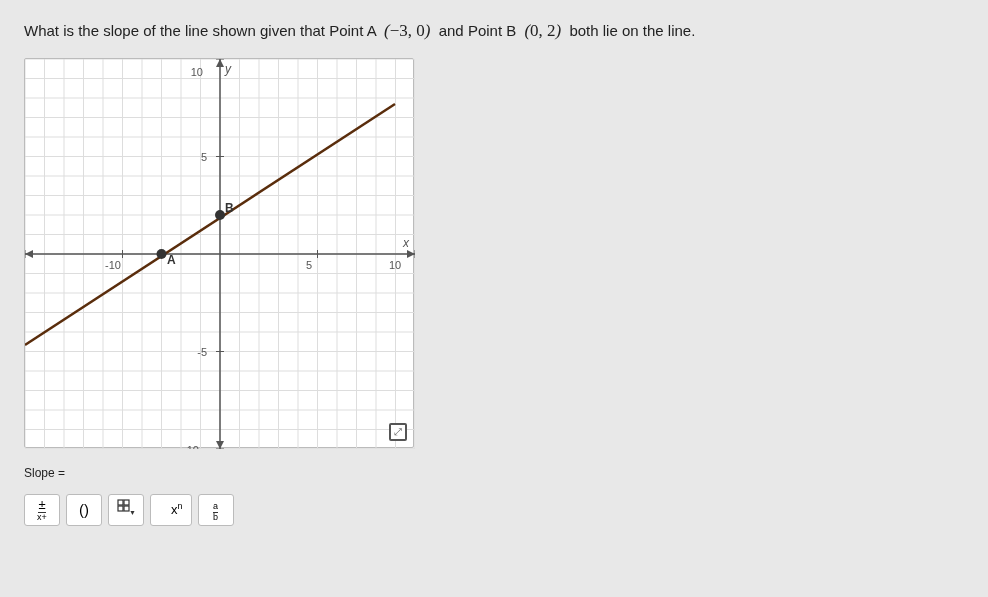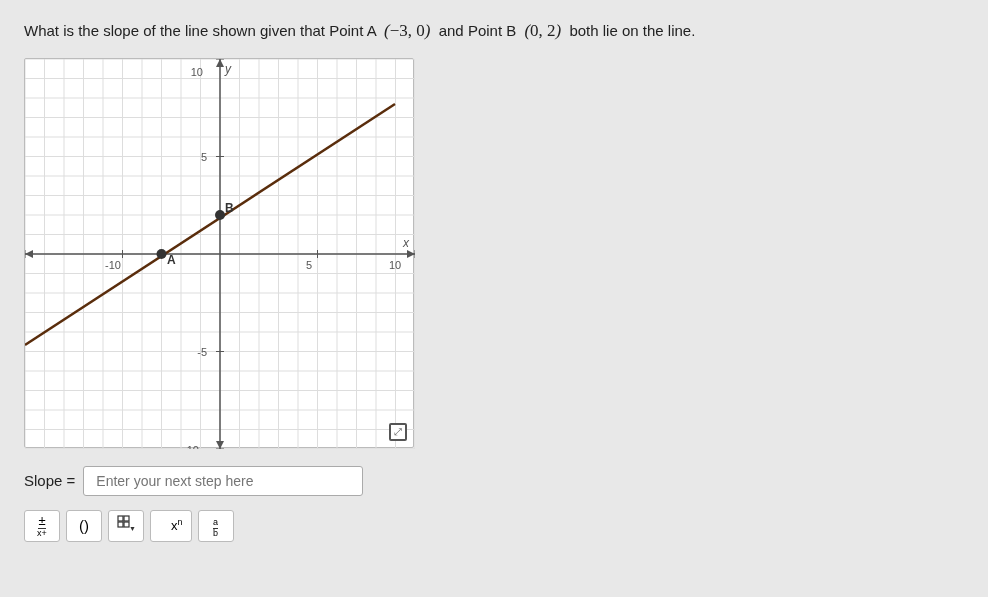--- a/index.html
+++ b/index.html
@@ -56,21 +56,21 @@
       font-size: 10px;
       color: #555;
     }
     .slope-row {
       display: flex;
       align-items: center;
       gap: 8px;
       margin-bottom: 14px;
     }
     .slope-label {
-      font-size: 15px;
+      font-size: 12px;
       color: #222;
     }
     .slope-input {
       border: 1px solid #aaa;
       border-radius: 3px;
       padding: 6px 12px;
       font-size: 14px;
       color: #999;
       width: 280px;
       outline: none;
@@ -221,21 +221,20 @@
         <text x="142" y="205" font-size="12" fill="#333" font-weight="bold">A</text>
 
         <circle cx="195" cy="156" r="5" fill="#333"></circle>
         <text x="200" y="153" font-size="12" fill="#333" font-weight="bold">B</text>
       </svg>
       <div class="expand-icon"></div>
     </div>
 
     <div class="slope-row">
       <span class="slope-label">Slope =</span>
-      <input class="slope-input" type="text" placeholder="Enter your next step here" style="">
     </div>
 
     <div class="toolbar">
       <button class="toolbar-btn">
         <span style="font-size:13px; display:flex; flex-direction:column; align-items:center; line-height:1;">
           <span style="border-bottom:1px solid #333; padding-bottom:1px;">±</span>
           <span style="font-size:9px;">x+</span>
         </span>
       </button>
       <button class="toolbar-btn">

